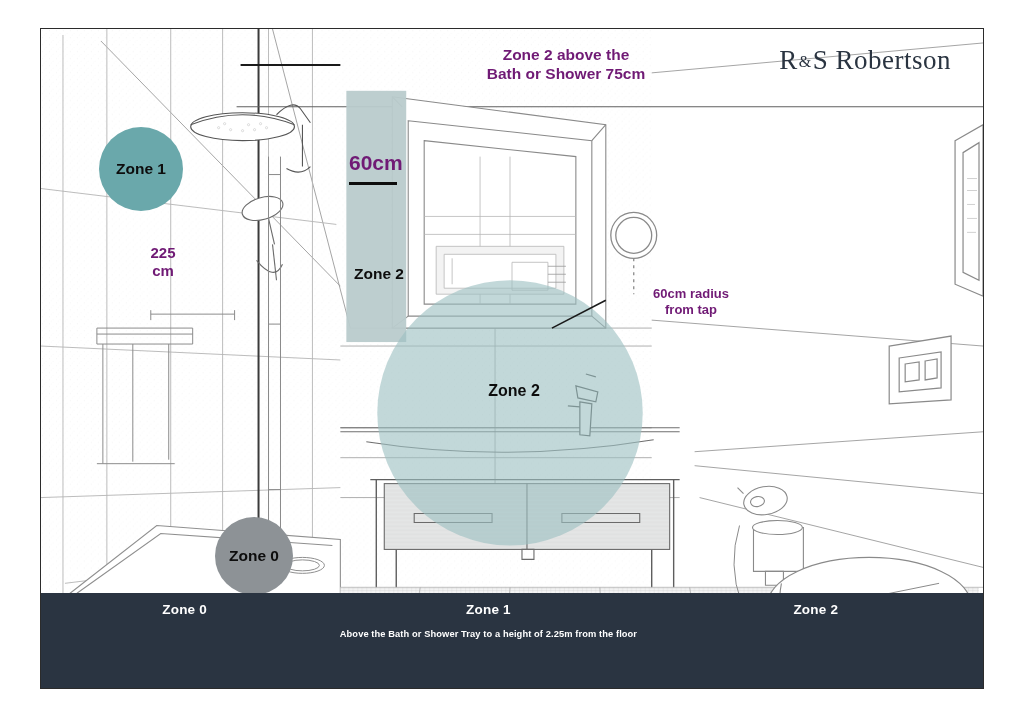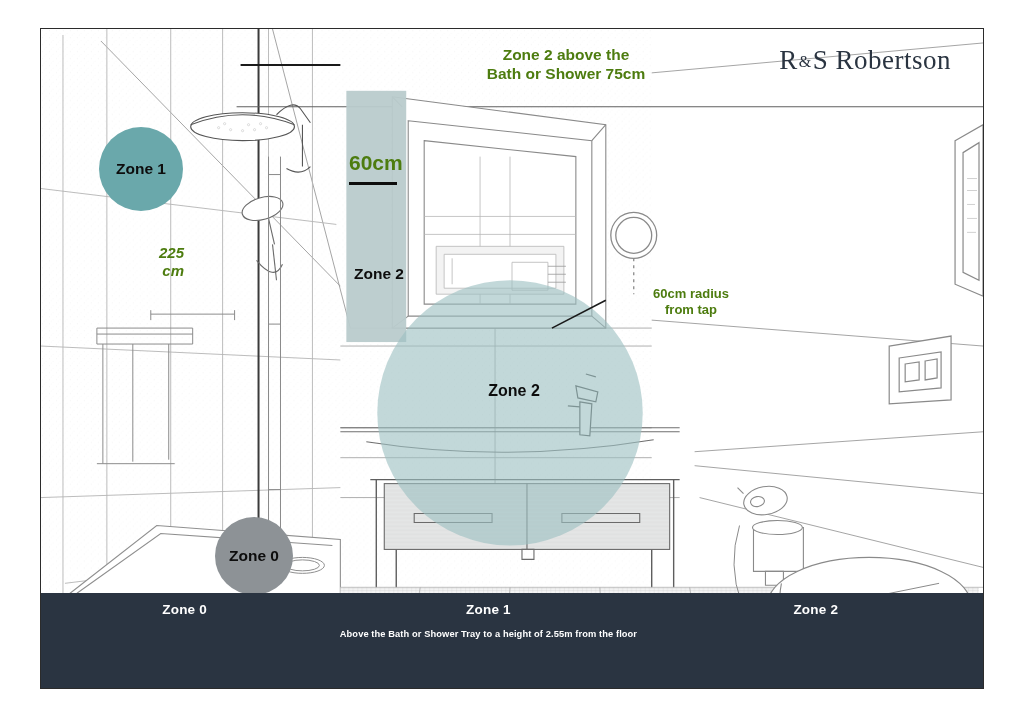--- a/index.html
+++ b/index.html
@@ -87,21 +87,21 @@
   }
   #brand .amp {
     font-size: 16px;
     vertical-align: 2px;
     padding: 0 1px;
   }
   
   .callout {
     position: absolute;
     font-weight: bold;
-    color: #4d7c0f;
+    color: #701a75;
     line-height: 1.22;
     z-index: 30;
     white-space: pre-line;
   }
   #callout-top {
     left: 405px;
     top: 17px;
     width: 240px;
     text-align: center;
     font-size: 15.5px;
@@ -119,26 +119,25 @@
     font-size: 21px;
   }
   #label-60cm .rule {
     display: block;
     width: 48px;
     height: 3px;
     background: #0d0d0d;
     margin-top: 7px;
   }
   #label-225 {
-    left: 83px;
+    left: 92px;
     top: 215px;
     width: 60px;
-    text-align: right;
+    text-align: center;
     font-size: 15px;
-    font-style: italic;
   }
   
   .zone-badge {
     position: absolute;
     border-radius: 50%;
     display: flex;
     flex-direction: column;
     align-items: center;
     justify-content: center;
     font-weight: bold;
@@ -452,21 +451,21 @@
     <div class="zone-badge" id="zone0-badge">Zone
 0</div>
 
     <div id="legend-bar">
       <div class="legend-col c0">
         <div class="legend-title">Zone 0</div>
       </div>
       <div class="legend-col c1">
         <div class="legend-title">Zone 1</div>
         <div class="legend-desc">Above the Bath or Shower Tray to a
-height of 2.55m from the floor</div>
+height of 2.25m from the floor</div>
       </div>
       <div class="legend-col c2">
         <div class="legend-title">Zone 2</div>
       </div>
     </div>
 
   </div>
 </div>
 
 </body></html>

